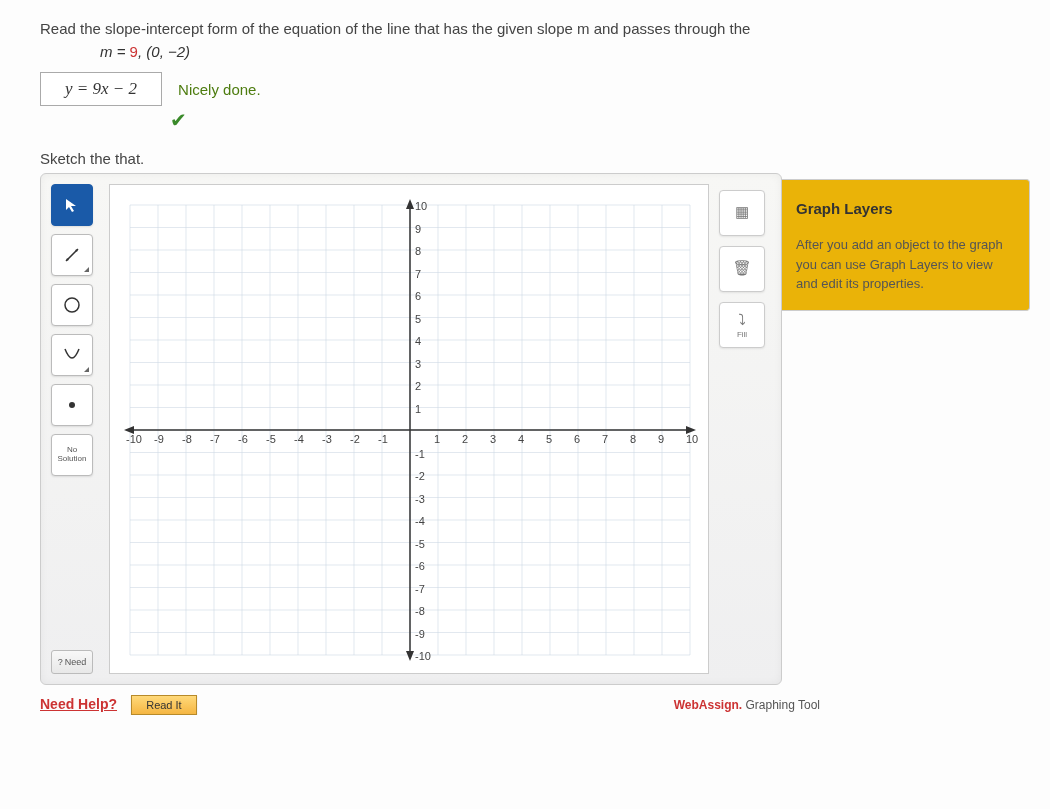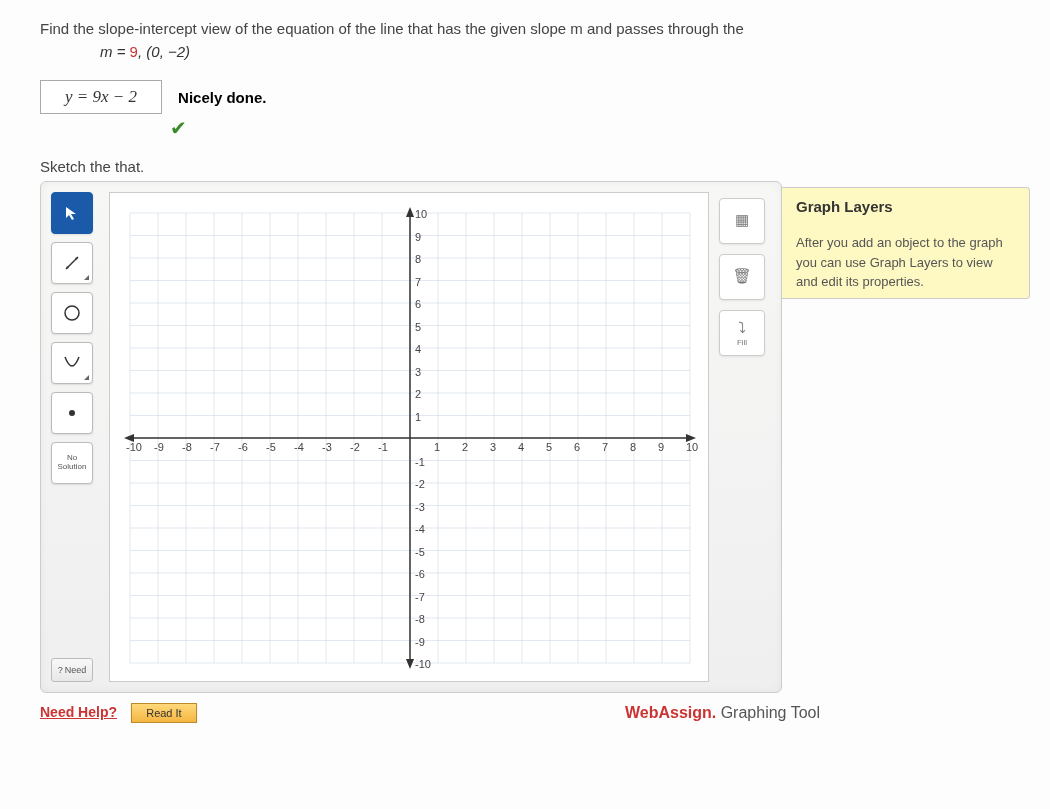--- a/index.html
+++ b/index.html
@@ -6,32 +6,32 @@
   body {
     margin: 0;
     padding: 20px 20px 0 40px;
     font-family: Arial, Helvetica, sans-serif;
     background: #fdfdfd;
     color: #333;
     font-size: 15px;
     overflow: hidden;
   }
   .question-text { color: #444; margin-bottom: 6px; }
-  .param-line { margin-left: 60px; font-style: italic; color: #333; margin-bottom: 20px; }
+  .param-line { margin-left: 60px; font-style: italic; color: #333; margin-bottom: 12px; }
   .param-line .slope-val { color: #c33; font-style: normal; }
   .answer-row { display: flex; align-items: center; gap: 16px; margin-bottom: 24px; }
   .answer-box {
     border: 1px solid #aaa;
     padding: 6px 24px;
     font-family: 'Times New Roman', serif;
     font-style: italic;
     font-size: 17px;
     background: #fff;
   }
-  .feedback { color: #000000; font-weight: bold; display: flex; align-items: center; gap: 6px; }
+  .feedback { color: #4d7c0f; font-weight: normal; display: flex; align-items: center; gap: 6px; }
   .check-icon { color: #3a8a2a; font-size: 20px; }
   .sketch-label { color: #444; margin-bottom: 6px; }
   .graph-container {
     display: flex;
     gap: 0;
     align-items: flex-start;
   }
   .graph-widget {
     background: linear-gradient(#f7f7f5, #efeff0);
     border: 1px solid #ccc;
@@ -111,25 +111,25 @@
     background: #fff;
     display: flex;
     flex-direction: column;
     align-items: center; justify-content: center;
     font-size: 8px;
     color: #777;
     box-shadow: 0 1px 2px rgba(0,0,0,0.08);
   }
   .right-btn .ricon { font-size: 15px; margin-bottom: 2px; }
   .layers-panel {
-    background: #fef9c3;
+    background: #eab308;
     border: 1px solid #ccc;
     border-left: none;
     border-radius: 0 4px 4px 0;
-    padding: 6px 14px;
+    padding: 16px 14px;
     width: 260px;
     margin-top: 6px;
   }
   .layers-panel h4 { margin: 4px 0 18px 0; font-size: 15px; font-weight: bold; color: #333; }
   .layers-panel p { font-size: 13px; color: #555; margin: 0; line-height: 1.5; }
   .footer-row {
     display: flex;
     justify-content: space-between;
     align-items: center;
     width: 780px;
@@ -139,28 +139,28 @@
   .read-it {
     display: inline-block;
     background: linear-gradient(#ffd97a, #f5b642);
     border: 1px solid #b78a2a;
     color: #333;
     font-size: 11px;
     padding: 3px 14px;
     margin-left: 10px;
     box-shadow: 0 1px 1px rgba(0,0,0,0.2);
   }
-  .webassign { font-size: 16px; color: #555; margin-left: 280px; }
+  .webassign { font-size: 12px; color: #555; margin-left: 280px; }
   .webassign b { color: #c33; }
   .tick-label { position: absolute; font-size: 11px; color: #444; }
 </style>
 </head>
 <body>
 
-<div class="question-text">Find the slope-intercept view of the equation of the line that has the given slope m and passes through the</div>
+<div class="question-text">Read the slope-intercept form of the equation of the line that has the given slope m and passes through the</div>
 <div class="param-line">
   <span>m =</span>
   <span class="slope-val">9</span><span>, </span>
   <span>(0, −2)</span>
 </div>
 
 <div class="answer-row">
   <div class="answer-box">y = 9x − 2</div>
   <div class="feedback">
     <span>Nicely done.</span>

